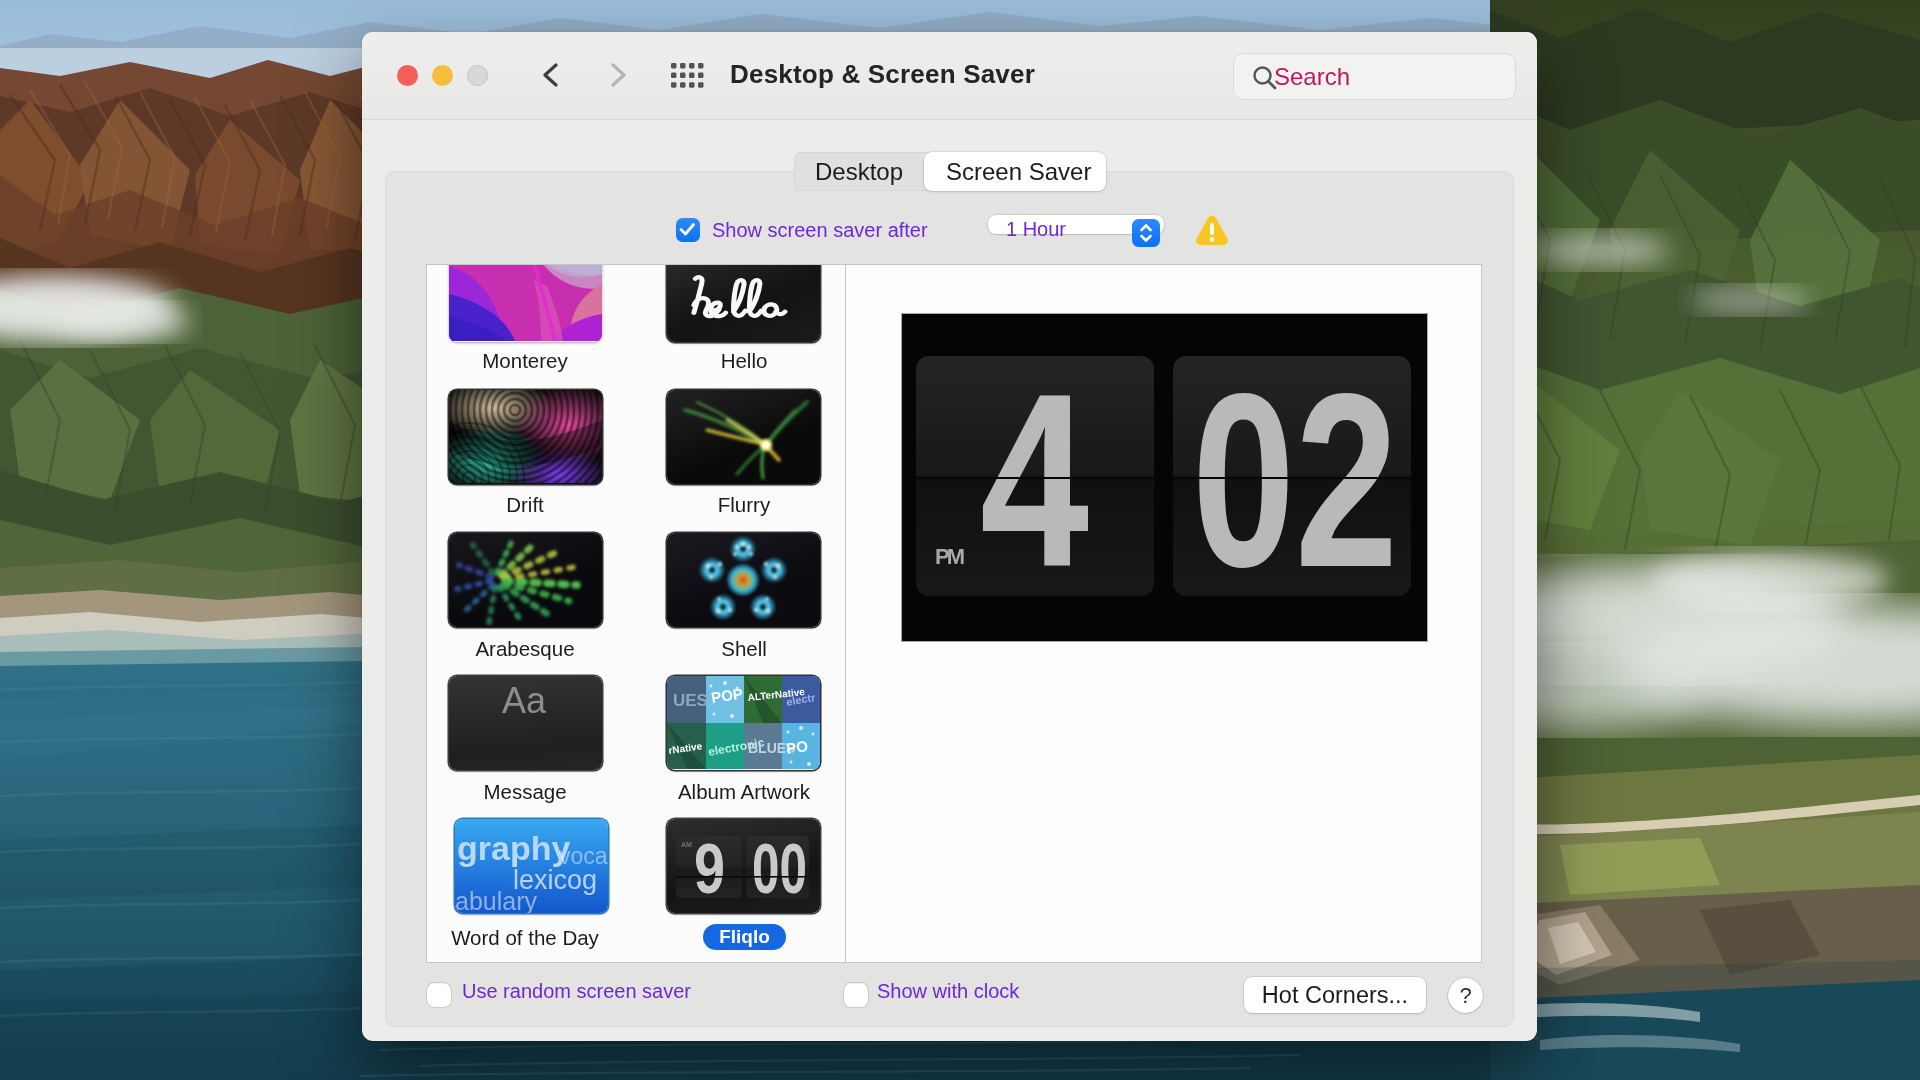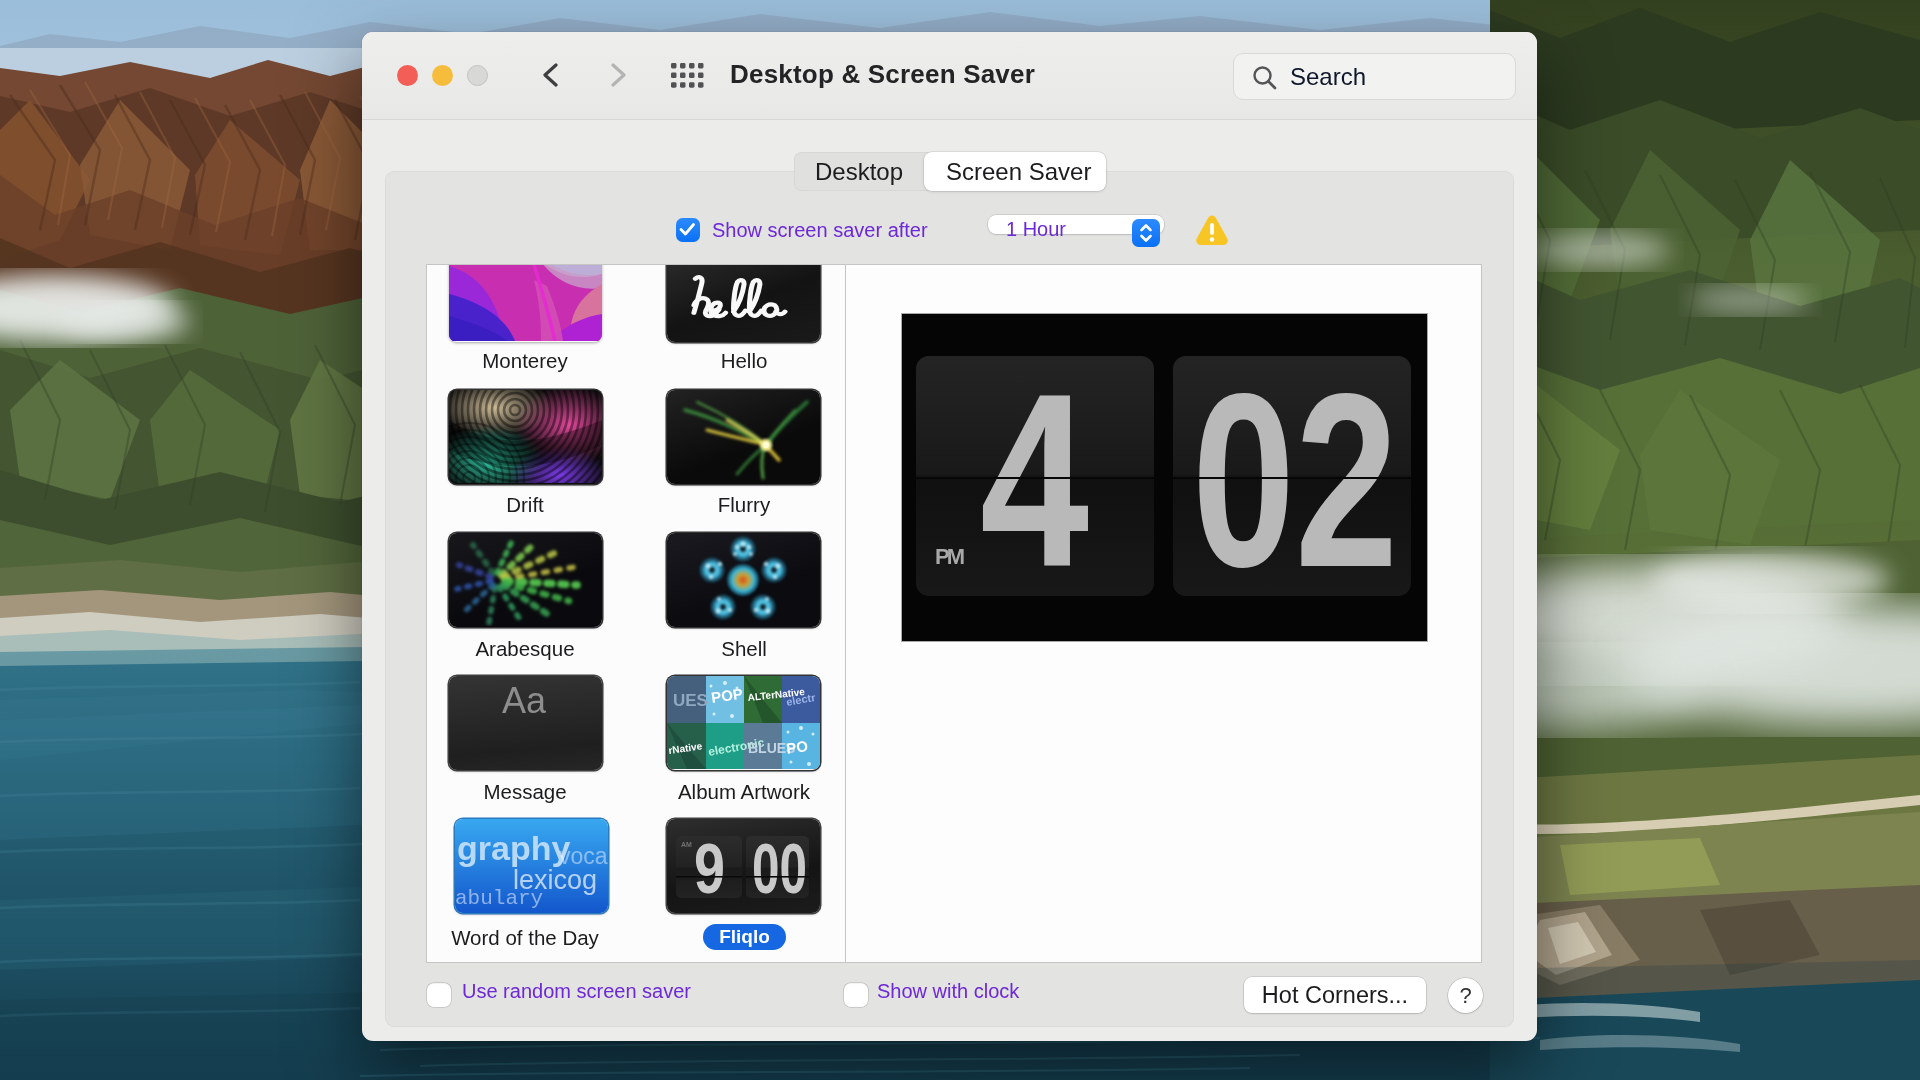--- a/index.html
+++ b/index.html
@@ -6,21 +6,21 @@
 #wall{position:absolute;left:0;top:0;}
 #win{position:absolute;left:362px;top:32px;width:1175px;height:1009px;border-radius:11px;background:#ececeb;box-shadow:0 30px 70px rgba(0,0,0,.5),0 0 1px rgba(0,0,0,.35);}
 .abs{position:absolute;}
 #titlebar{position:absolute;left:0;top:0;width:100%;height:88px;border-radius:11px 11px 0 0;background:linear-gradient(#eeeeec,#e8e8e6);border-bottom:1px solid #d8d8d6;box-sizing:border-box;}
 .tl{position:absolute;top:32.5px;width:21px;height:21px;border-radius:50%;}
 #tl-r{left:34.5px;background:#f35f57;}
 #tl-y{left:69.5px;background:#f6bd3c;}
 #tl-g{left:104.5px;background:#d8d8d6;border:0.5px solid #c2c2c0;box-sizing:border-box;}
 .title{position:absolute;left:368px;top:27px;font-size:26px;font-weight:bold;color:#242426;letter-spacing:0.2px;}
 #search{position:absolute;left:871px;top:21px;width:283px;height:47px;border-radius:10px;background:#f2f2f0;border:1px solid #d9d9d7;box-sizing:border-box;}
-#search span{position:absolute;left:56px;top:9px;font-size:24px;color:#0f172a;text-align:right;}
+#search span{position:absolute;left:40px;top:9px;font-size:24px;color:#be185d;text-align:right;}
 #content{position:absolute;left:0;top:0;width:100%;height:100%;}
 #tabbox{position:absolute;left:23px;top:139px;width:1129px;height:856px;border-radius:9px;background:#e3e3e2;box-shadow:inset 0 0 0 1px rgba(0,0,0,.035);}
 #segm{position:absolute;left:432px;top:120px;width:312px;height:39px;border-radius:8px;background:#e0e0df;box-shadow:inset 0 0 0 0.5px rgba(0,0,0,.08);}
 #segsel{position:absolute;left:130px;top:0px;width:182px;height:39px;border-radius:8px;background:#ffffff;box-shadow:0 0 0 0.5px rgba(0,0,0,.12),0 1px 3px rgba(0,0,0,.12);}
 .segtxt{position:absolute;top:5.5px;font-size:24px;color:#1c1c1e;}
 #chkrow{position:absolute;left:0;top:185px;width:1175px;height:40px;}
 .cb{position:absolute;width:24px;height:24px;border-radius:6.5px;box-sizing:border-box;}
 .cb.on{background:linear-gradient(#2c8aff,#0a71f5);}
 .cb.off{background:#ffffff;box-shadow:0 0 0 0.5px rgba(0,0,0,.22),inset 0 1px 1px rgba(0,0,0,.05);}
 .cb.on svg{position:absolute;left:3px;top:4px;}
@@ -491,21 +491,21 @@
                 <circle cx="142" cy="88" r="2"></circle>
           </g>
         </svg>
       </div>
       <div class="tlabel" style="left:217px;top:515px;">Album Artwork</div>
 
       <div class="thumb" style="left:22px;top:554px;overflow:hidden;border-radius:8px;background:linear-gradient(#38a8f0,#1357cd);box-shadow:0 0 0 1.5px #2a7ac0,0 1px 3px rgba(0,0,0,.4);margin-left:6px;">
         <div class="abs" style="left:2px;top:10px;font-size:34px;font-weight:bold;color:#b7d9f6;">graphy</div>
         <div class="abs" style="left:104px;top:24px;font-size:23px;color:#ffffff;opacity:.45;">voca</div>
         <div class="abs" style="left:58px;top:46px;font-size:27px;color:#e8f2fc;opacity:.75;">lexicog</div>
-        <div class="abs" style="left:0px;top:68px;font-size:21px;color:#ffffff;opacity:.5;font-family:Liberation Mono, monospace;">abulary</div>
+        <div class="abs" style="left:0px;top:68px;font-size:25px;color:#ffffff;opacity:.5;">abulary</div>
       </div>
       <div class="tlabel" style="left:-2px;top:661px;">Word of the Day</div>
       <div class="thumb" style="left:240px;top:554px;overflow:hidden;border-radius:8px;background:linear-gradient(170deg,#2e2e2e,#141414 60%,#1c1c1c);box-shadow:0 0 0 1.5px #404040,0 1px 3px rgba(0,0,0,.4);">
         <svg width="153" height="93" viewBox="0 0 153 93">
           <defs>
             <linearGradient id="fq" x1="0" y1="0" x2="0" y2="1">
                   <stop offset="0" stop-color="#2c2c2c"></stop>
                   <stop offset="0.5" stop-color="#222"></stop>
                   <stop offset="0.52" stop-color="#1a1a1a"></stop>
                   <stop offset="1" stop-color="#232323"></stop>

